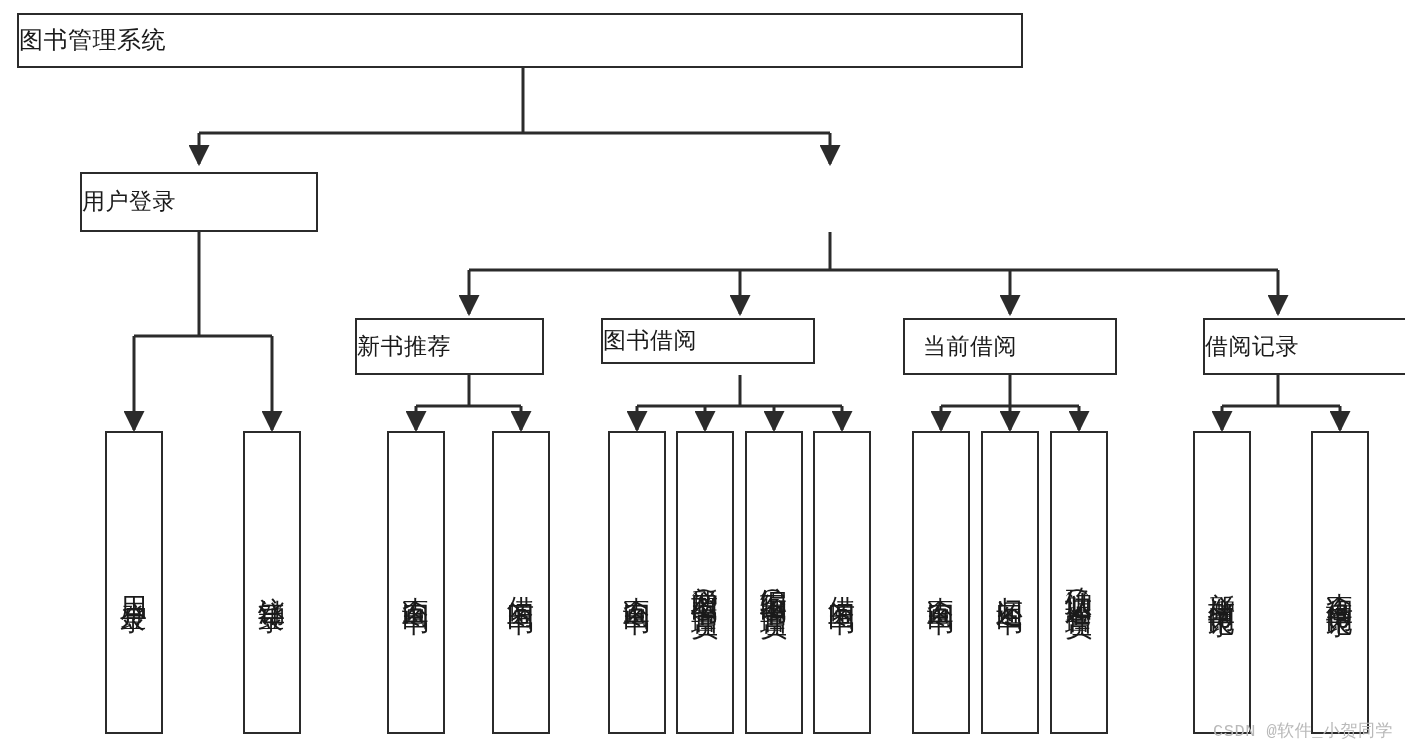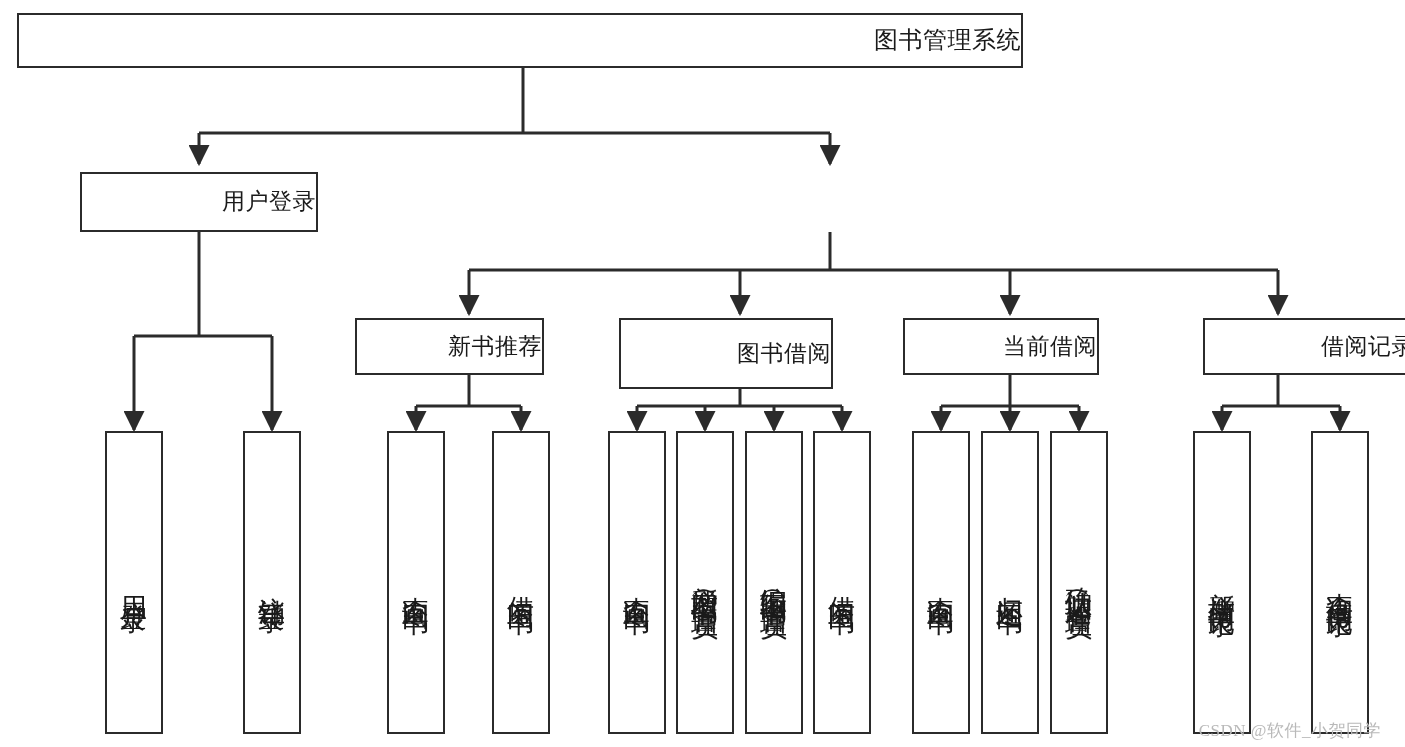--- a/index.html
+++ b/index.html
@@ -26,21 +26,21 @@
     height: 747px;
     pointer-events: none;
   }
   .node {
     position: absolute;
     box-sizing: border-box;
     background: #ffffff;
     border: 2px solid #2b2b2b;
     display: flex;
     align-items: center;
-    justify-content: flex-end;
+    justify-content: flex-start;
     color: #1a1a1a;
     z-index: 2;
   }
   .node .label {
     display: block;
     text-align: center;
     line-height: 1.18;
     white-space: nowrap;
   }
   
@@ -60,28 +60,28 @@
     writing-mode: vertical-rl;
     text-orientation: upright;
     font-size: 27px;
     line-height: 1.0;
     letter-spacing: 4px;
     white-space: nowrap;
     max-height: 272px;
   }
   #watermark {
     position: absolute;
-    right: 24px;
+    right: 12px;
     bottom: 5px;
     font-size: 17px;
     color: #b9b9b9;
     letter-spacing: 0.5px;
     z-index: 5;
     white-space: nowrap;
-    font-family: Liberation Serif, serif;
+    font-family: Liberation Mono, monospace;
   }
 </style>
 </head>
 <body>
 
 <div id="canvas">
 
   <svg id="edge-layer" viewBox="0 0 1405 747" xmlns="http://www.w3.org/2000/svg">
     <defs>
       <marker id="arrow" viewBox="0 0 10 10" refX="9" refY="5" markerWidth="7" markerHeight="7" orient="auto-start-reverse">
@@ -138,25 +138,25 @@
 
   <div class="node horiz" style="left:80px; top:172px; width:238px; height:60px;">
     <span class="label">用户登录</span>
   </div>
 
 
   <div class="node horiz" style="left:355px; top:318px; width:189px; height:57px;">
     <span class="label">新书推荐</span>
   </div>
 
-  <div class="node horiz" style="left:619px; top:318px; width:214px; height:71px;">
+  <div class="node horiz" style="left:601px; top:318px; width:214px; height:46px;">
     <span class="label">图书借阅</span>
   </div>
 
-  <div class="node horiz" style="left:903px; top:318px; width:196px; height:57px;">
+  <div class="node horiz" style="left:903px; top:318px; width:214px; height:57px;padding-left:18px;">
     <span class="label">当前借阅</span>
   </div>
 
   <div class="node horiz" style="left:1172px; top:318px; width:214px; height:57px;margin-left:31px;">
     <span class="label">借阅记录</span>
   </div>
 
   <div class="node vert" style="left:105px; top:431px; width:58px; height:303px;">
     <span class="label">用户登录</span>
   </div>

